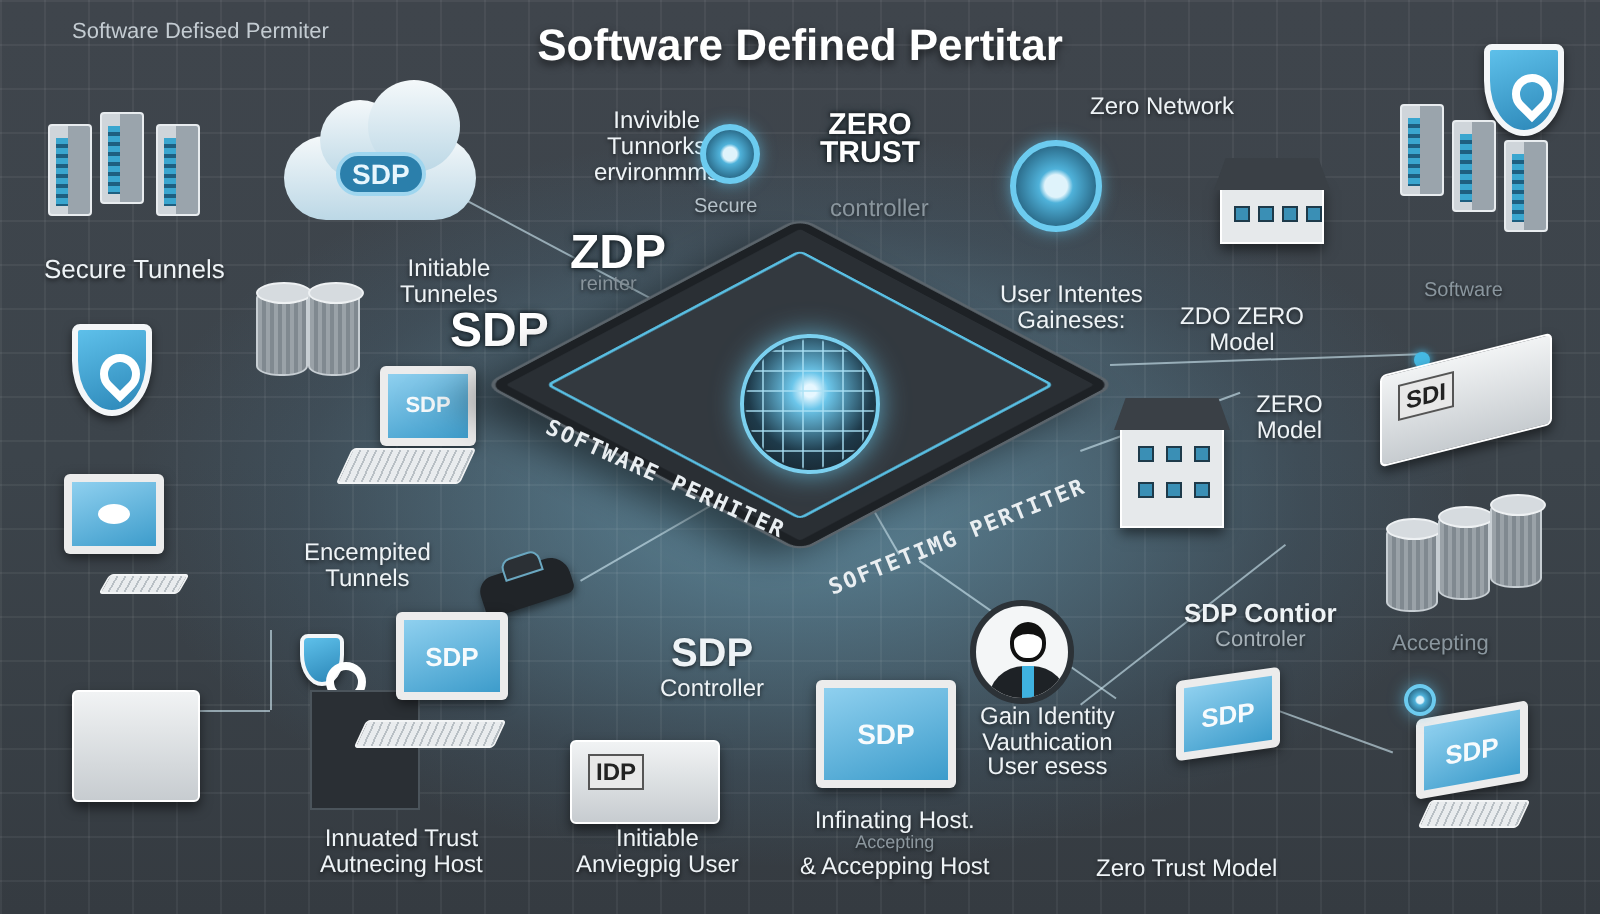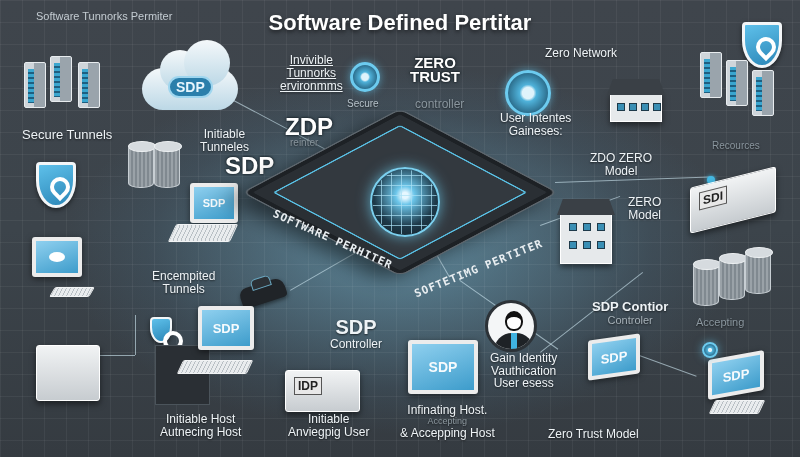--- a/index.html
+++ b/index.html
@@ -106,36 +106,36 @@
 <div class="dot" style="left:707px;top:176px;"></div>
 <div class="line" style="left:540px;top:225px;width:85px;transform:rotate(-20deg);"></div>
 <div class="line" style="left:460px;top:280px;width:120px;transform:rotate(35deg);"></div>
 <div class="line" style="left:135px;top:315px;width:1px;height:40px;"></div>
 <div class="line" style="left:100px;top:355px;width:35px;"></div>
 <div class="line" style="left:290px;top:290px;width:120px;transform:rotate(-30deg);"></div>
 <div class="line" style="left:540px;top:352px;width:130px;transform:rotate(-38deg);"></div>
 <div class="line" style="left:612px;top:345px;width:90px;transform:rotate(20deg);"></div>
 <div class="line" style="left:420px;top:225px;width:60px;transform:rotate(60deg);"></div>
 
-<div class="corner-title">Software Tunnorks Permiter</div>
+<div class="corner-title">Software Defised Permiter</div>
 <div class="main-title">Software Defined Pertitar</div>
 
 <div class="rack" style="left:24px;top:62px;"></div>
 <div class="rack" style="left:50px;top:56px;"></div>
 <div class="rack" style="left:78px;top:62px;"></div>
 <div class="lbl" style="left:22px;top:128px;">Secure Tunnels</div>
 
 <div class="cloud">
   <div class="b1"></div>
     <div class="b2"></div>
     <div class="b3"></div>
   <div class="pill">SDP</div>
 </div>
 
-<div class="lbl" style="left:280px;top:54px;font-size:12px;text-decoration:underline;">
+<div class="lbl" style="left:297px;top:54px;font-size:12px;">
   <div>Invivible</div>
   <div>Tunnorks</div>
   <div>ervironmms</div>
 </div>
 <div class="circle-icon" style="left:350px;top:62px;width:30px;height:30px;"></div>
 <div class="lbl dim" style="left:347px;top:98px;font-size:10px;">Secure</div>
 
 <div class="badge" style="left:410px;top:56px;font-size:15px;line-height:0.95;text-align:center;">
   <div>ZERO</div>
   <div>TRUST</div>
@@ -149,21 +149,21 @@
   <div class="win" style="left:6px;top:10px;"></div>
     <div class="win" style="left:18px;top:10px;"></div>
     <div class="win" style="left:30px;top:10px;"></div>
     <div class="win" style="left:42px;top:10px;"></div>
 </div>
 
 <div class="shield" style="left:742px;top:22px;"></div>
 <div class="rack" style="left:700px;top:52px;"></div>
 <div class="rack" style="left:726px;top:60px;"></div>
 <div class="rack" style="left:752px;top:70px;"></div>
-<div class="lbl faint" style="left:712px;top:140px;font-size:10px;">Recources</div>
+<div class="lbl faint" style="left:712px;top:140px;font-size:10px;">Software</div>
 
 <div class="badge big" style="left:285px;top:113px;">ZDP</div>
 <div class="lbl faint" style="left:290px;top:137px;font-size:10px;">reinter</div>
 <div class="lbl" style="left:200px;top:128px;font-size:12px;">
   <div>Initiable</div>
   <div>Tunneles</div>
 </div>
 <div class="badge big" style="left:225px;top:152px;">SDP</div>
 
 <div class="cyl" style="left:128px;top:144px;"></div>
@@ -185,21 +185,21 @@
 
 <div class="platform">
   <div class="plat-top">
     <div class="plat-inner"></div>
   </div>
   <div class="globe"></div>
 </div>
 <div class="plat-side" style="left:268px;top:233px;transform:rotate(24deg);">SOFTWARE PERHITER</div>
 <div class="plat-side" style="left:410px;top:262px;transform:rotate(-22deg);">SOFTETIMG PERTITER</div>
 
-<div class="lbl" style="left:500px;top:112px;font-size:12px;">
+<div class="lbl" style="left:500px;top:141px;font-size:12px;">
   <div>User Intentes</div>
   <div>Gaineses:</div>
 </div>
 <div class="lbl" style="left:590px;top:152px;font-size:12px;">
   <div>ZDO ZERO</div>
   <div>Model</div>
 </div>
 <div class="lbl" style="left:628px;top:196px;font-size:12px;">
   <div>ZERO</div>
   <div>Model</div>
@@ -270,21 +270,21 @@
 <div class="monitor" style="left:588px;top:337px;width:52px;height:40px;transform:skewY(-8deg);">
   <div class="scr" style="font-size:13px;">SDP</div>
 </div>
 <div class="monitor" style="left:708px;top:355px;width:56px;height:40px;transform:skewY(-10deg);">
   <div class="scr" style="font-size:13px;">SDP</div>
 </div>
 <div class="kb" style="left:712px;top:400px;width:50px;height:14px;transform:skewX(-25deg);"></div>
 <div class="circle-icon" style="left:702px;top:342px;width:16px;height:16px;border-width:2px;"></div>
 
 <div class="lbl" style="left:160px;top:413px;font-size:12px;">
-  <div>Initiable Host</div>
+  <div>Innuated Trust</div>
   <div>Autnecing Host</div>
 </div>
 <div class="lbl" style="left:288px;top:413px;font-size:12px;">
   <div>Initiable</div>
   <div>Anviegpig User</div>
 </div>
 <div class="lbl" style="left:400px;top:404px;font-size:12px;">
   <div>Infinating Host.</div>
   <div class="faint" style="font-size:9px;color:#8c979e;">Accepting</div>
   <div>&amp; Accepping Host</div>

